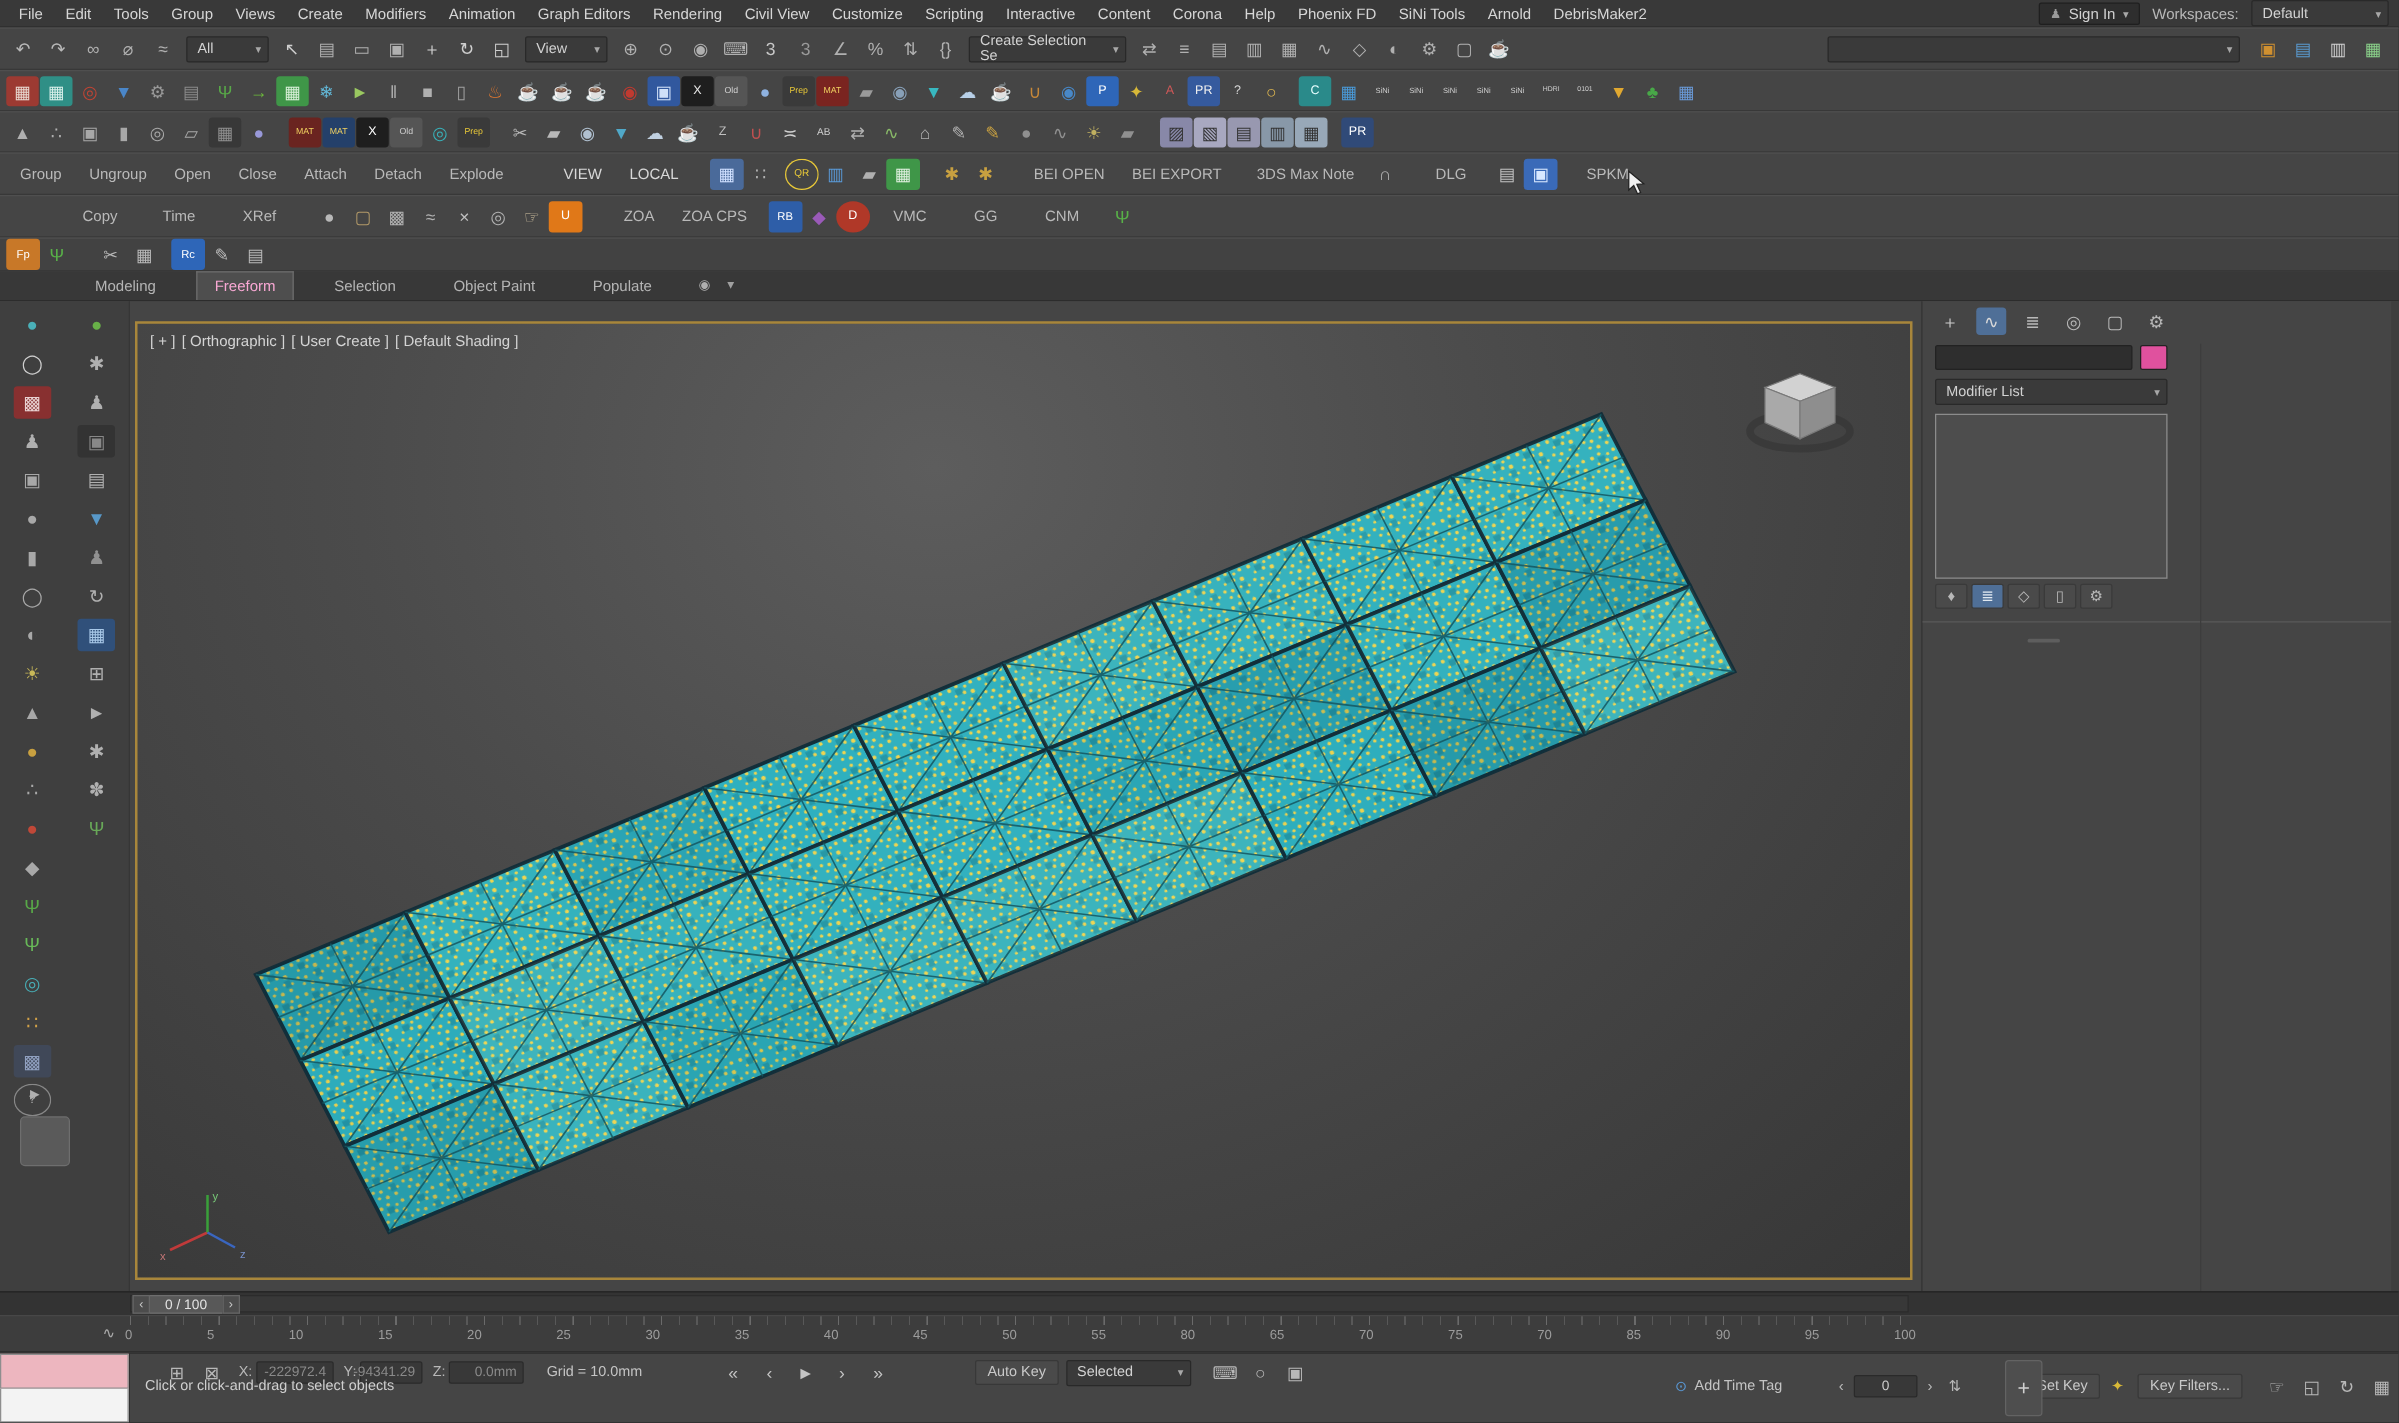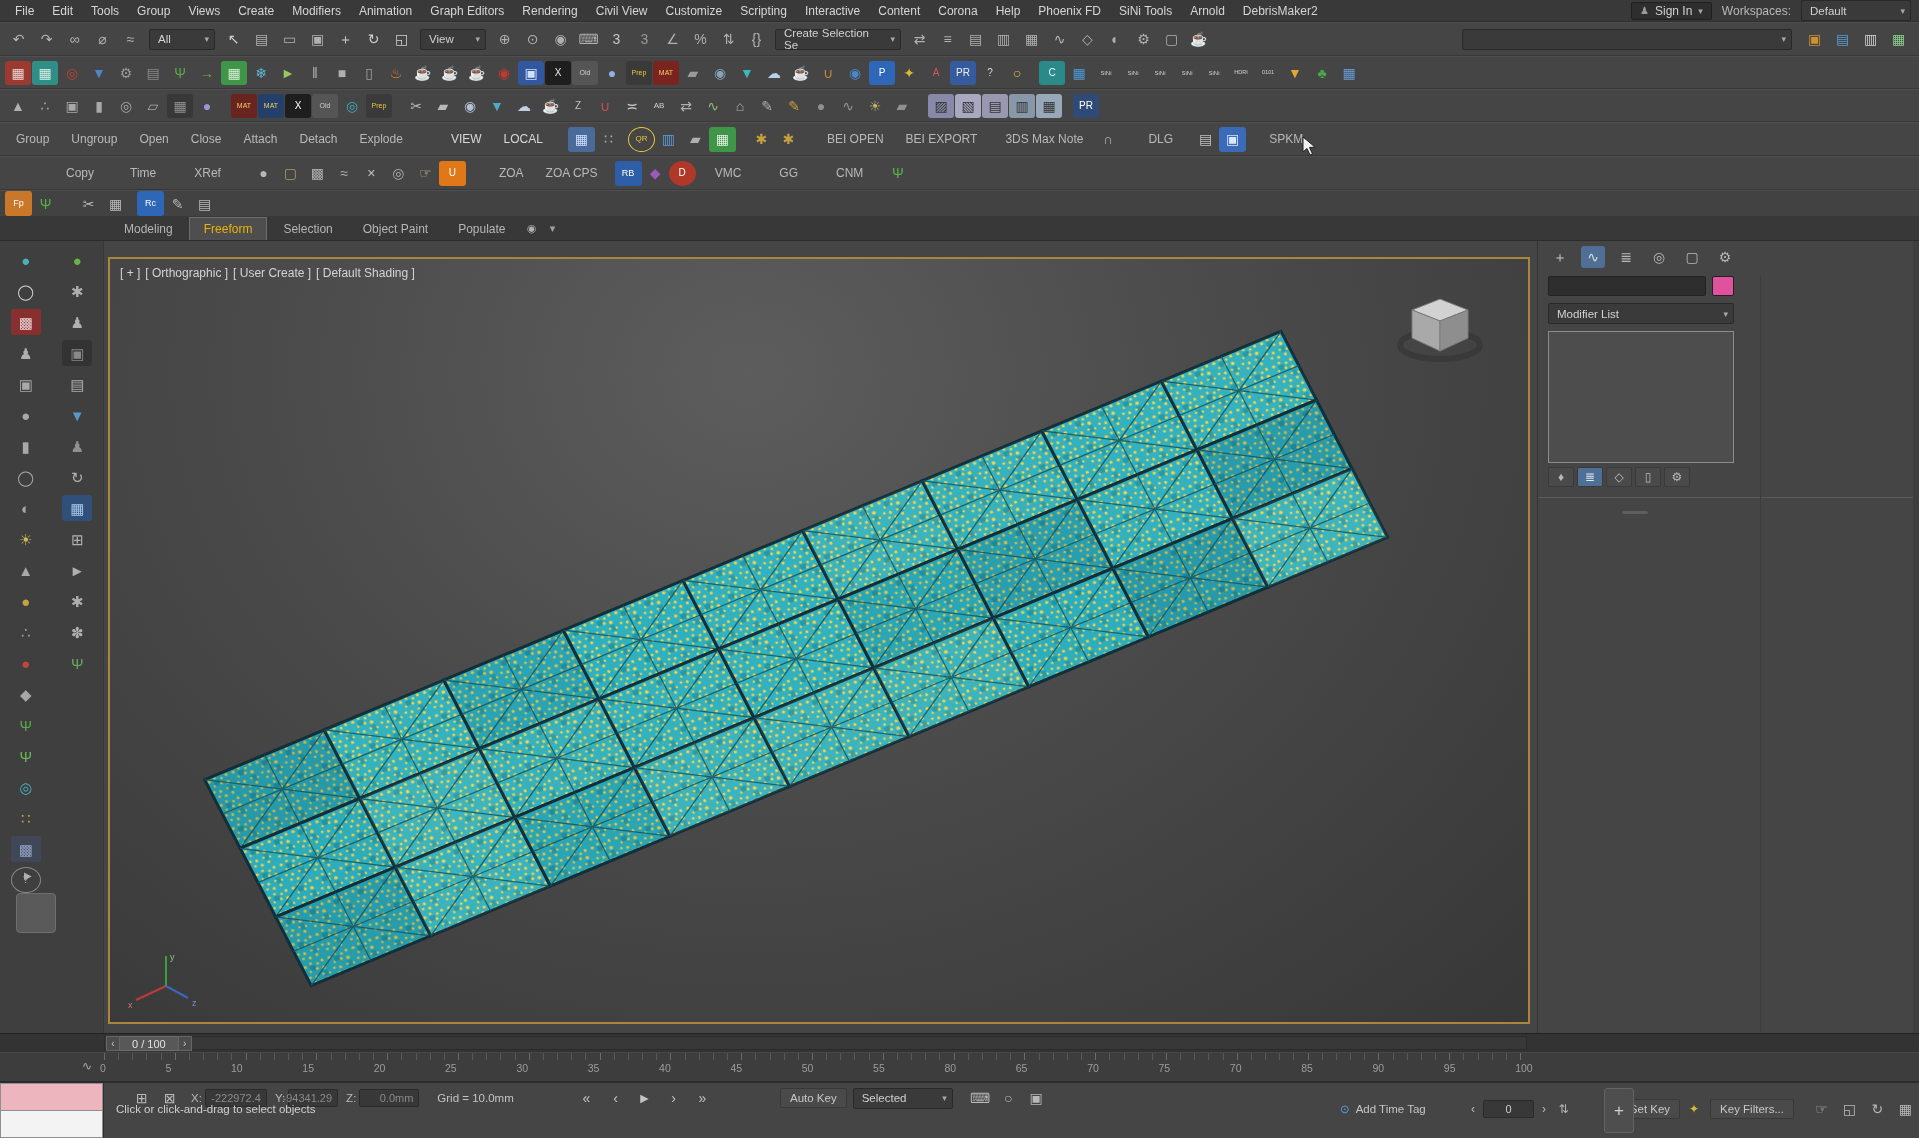--- a/index.html
+++ b/index.html
@@ -32,23 +32,23 @@
   .dd { height:21px; background:#3a3a3a; border:1px solid #292929; border-radius:2px; display:inline-flex; align-items:center; padding:0 5px 0 8px; color:#d2d2d2; font-size:11.5px; flex:none; cursor:default; }
   .dd .arr { margin-left:auto; font-size:9px; color:#a8a8a8; padding-left:6px; }
   .dd-all { width:66px; margin:0 4px; }
   .dd-view { width:66px; margin:0 4px; }
   .dd-css { width:126px; margin:0 4px; }
   .dd-empty { width:330px; margin-left:auto; }
   .seg { display:inline-flex; align-items:center; gap:1px; }
   .seg-right { margin-left:8px; margin-right:2px; }
 
   
-  .ribbon { height:24px; background:#383838; display:flex; align-items:flex-end; padding-left:110px; gap:2px; border-bottom:1px solid #2c2c2c; flex:none;text-align:right; }
+  .ribbon { height:24px; background:#383838; display:flex; align-items:flex-end; padding-left:62px; gap:18px; border-bottom:1px solid #2c2c2c; flex:none;text-align:right; }
   .rtab { padding:4px 14px 4px; color:#b5b5b5; font-size:12px; cursor:default; }
-  .rtab.active { background:#4e4e4e; border:1px solid #6d6d6d; border-bottom:none; color:#eab308; }
+  .rtab.active { background:#4e4e4e; border:1px solid #6d6d6d; border-bottom:none; color:#f9a8d4; }
   .ribbon .icon { width:20px; height:20px; font-size:11px; }
 
   
   .main { flex:1; display:flex; position:relative; background:#454545; min-height:0; }
   .sidebar { width:104px; background:#3f3f3f; border-right:1px solid #363636; display:flex; padding-top:6px; position:relative; flex:none; }
   .side-col { width:52px; display:flex; flex-direction:column; align-items:center; gap:5px; }
   .sidebar .icon { width:30px; height:26px; font-size:15px; }
   .side-expand { position:absolute; left:24px; bottom:152px; font-size:10px; color:#b0b0b0; }
   .layout-tab { position:absolute; left:16px; bottom:100px; width:40px; height:40px; background:#5a5a5a; border:1px solid #6e6e6e; border-radius:4px; }
 

